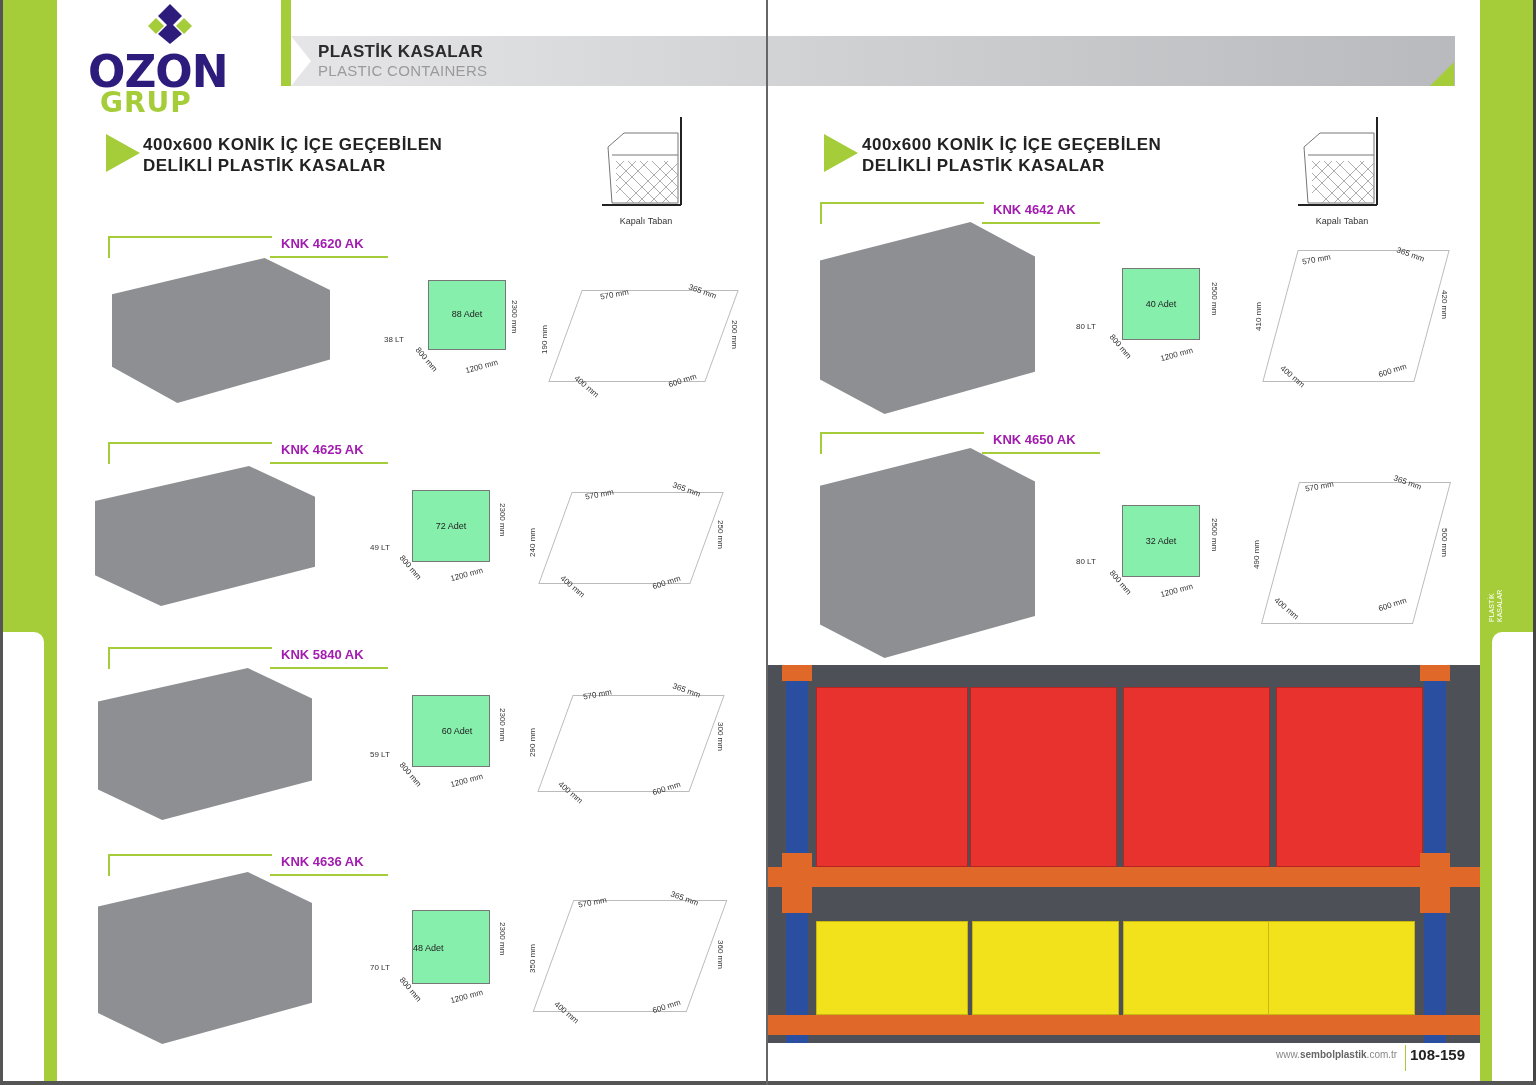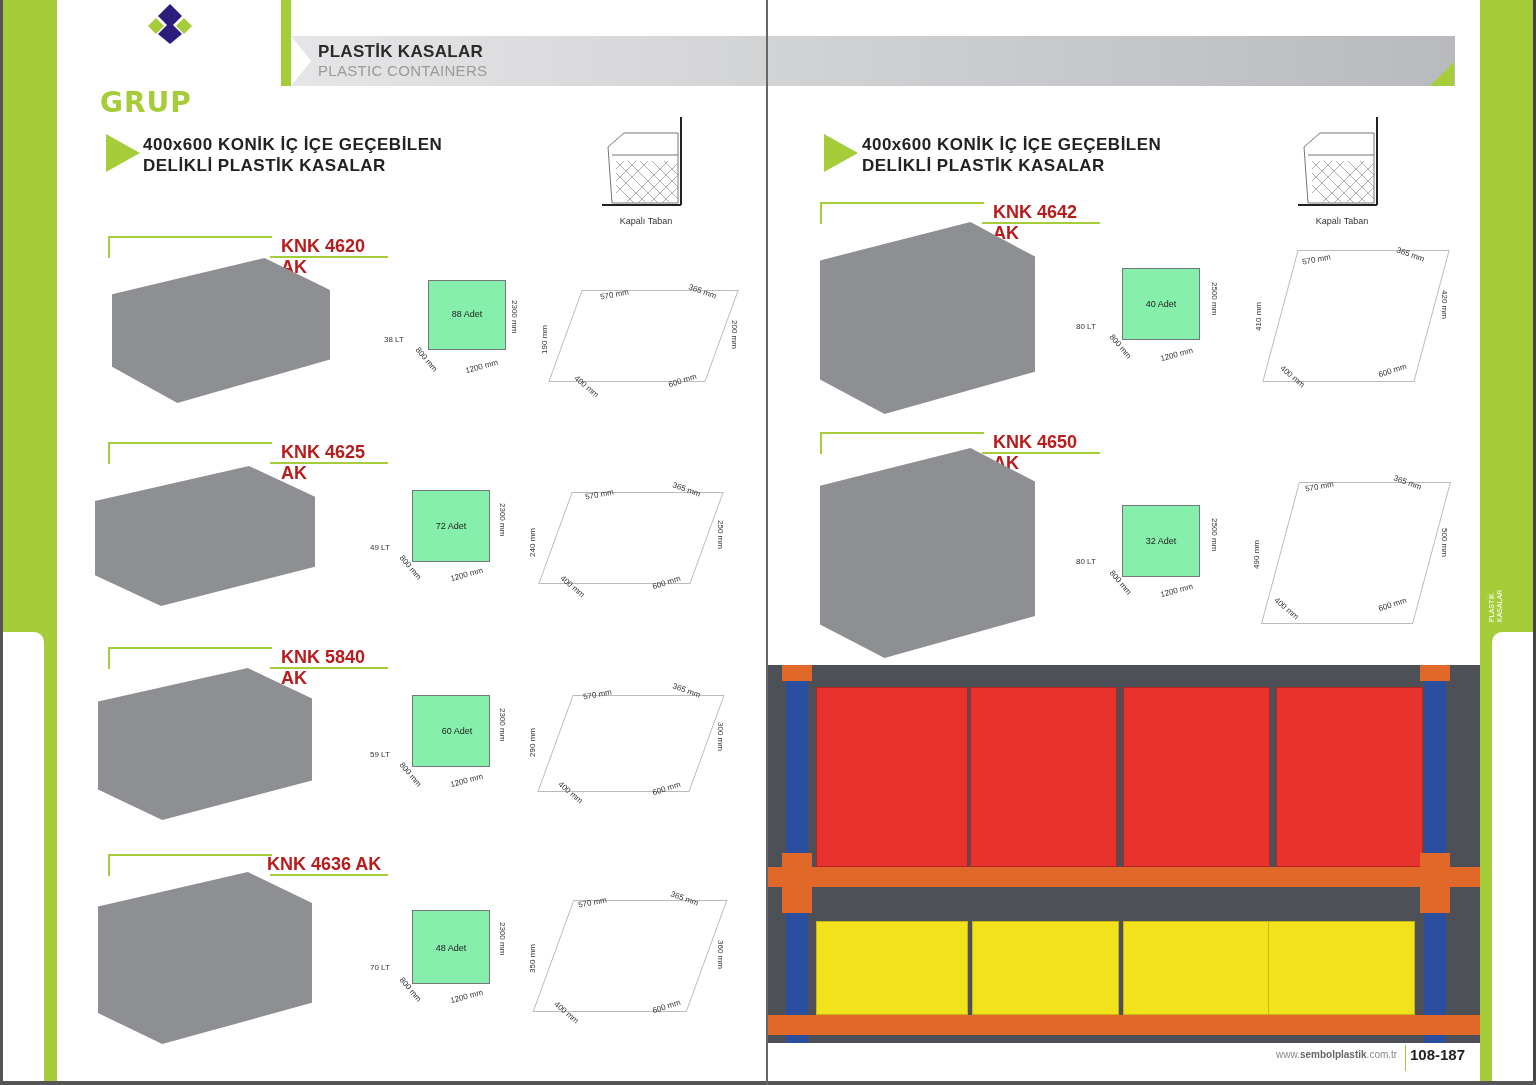--- a/index.html
+++ b/index.html
@@ -21,21 +21,21 @@
   .header-sub{left:318px;top:62px;font-size:15px;color:#9a9a9a;letter-spacing:0.3px;}
   .logo-box{left:80px;top:0;width:160px;height:118px;}
   .logo-ozon{position:absolute;left:8px;top:46px;font-size:44px;font-weight:bold;color:#2d1c7c;letter-spacing:-1px;font-family:"DejaVu Sans",sans-serif;}
   .logo-grup{position:absolute;left:20px;top:86px;font-size:28px;font-weight:bold;color:#a5cd39;letter-spacing:1px;font-family:"DejaVu Sans",sans-serif;}
   .logo-mark{position:absolute;left:62px;top:2px;width:56px;height:42px;}
   .section-arrow{width:0;height:0;border-top:19px solid transparent;border-bottom:19px solid transparent;border-left:34px solid #a5cd39;}
   .section-title{font-size:17px;font-weight:bold;color:#222;line-height:21px;letter-spacing:0.5px;}
   .kapali{width:100px;height:110px;}
   .kapali-label{font-size:9px;color:#333;text-align:center;width:100px;}
   .bracket{border:2px solid #a5cd39;border-bottom:none;border-right:none;height:20px;}
-  .model-label{font-size:18px;font-weight:bold;color:#b91c1c;}
+  .model-label{font-size:13px;font-weight:bold;color:#a21caf;}
   .crate-photo{background:#8d8f92;border-radius:4px;}
   .small-lbl{font-size:8px;color:#333;}
   .pallet-box{background:#86efac;border:1px solid #777;}
   .footer-url{left:1276px;top:1049px;font-size:10px;color:#888;}
   .footer-url b{color:#666;}
   .footer-sep{left:1405px;top:1045px;width:1px;height:26px;background:#a5cd39;}
   .page-num{left:1410px;top:1046px;font-size:15px;font-weight:bold;color:#222;}
   .side-label{left:1484px;top:590px;font-size:7px;color:#fff;transform:rotate(-90deg);transform-origin:left top;width:40px;line-height:8px;}
   .photo{left:768px;top:665px;width:712px;height:378px;background:#4d5157;overflow:hidden;}
 </style>
@@ -58,20 +58,21 @@
 <div class="abs header-sub">PLASTIC CONTAINERS</div>
 <div class="abs spine"></div>
 
 <div class="abs logo-box">
   <svg class="logo-mark" viewBox="0 0 56 42">
     <polygon points="28,2 40,14 28,26 16,14" fill="#2d1c7c"></polygon>
     <polygon points="14,16 22,24 14,32 6,24" fill="#a5cd39"></polygon>
     <polygon points="42,16 50,24 42,32 34,24" fill="#a5cd39"></polygon>
     <polygon points="28,20 40,32 28,42 16,32" fill="#2d1c7c"></polygon>
   </svg>
+  <div class="logo-ozon">OZON</div>
   <div class="logo-grup">GRUP</div>
 </div>
 
 <div class="abs section-arrow" style="left:106px;top:134px;"></div>
 <div class="abs section-title" style="left:143px;top:134px;">
   <div>400x600 KONİK İÇ İÇE GEÇEBİLEN</div>
   <div>DELİKLİ PLASTİK KASALAR</div>
 </div>
 <div class="abs" style="left:596px;top:110px;">
   <svg class="kapali" viewBox="0 0 100 100">
@@ -143,26 +144,26 @@
 <div class="abs small-lbl" style="left:583px;top:690px;transform:rotate(-10deg);">570 mm</div>
 <div class="abs small-lbl" style="left:672px;top:686px;transform:rotate(20deg);">365 mm</div>
 <div class="abs small-lbl" style="left:528px;top:728px;writing-mode:vertical-rl;transform:rotate(180deg);">290 mm</div>
 <div class="abs small-lbl" style="left:716px;top:722px;writing-mode:vertical-rl;">300 mm</div>
 <div class="abs small-lbl" style="left:556px;top:788px;transform:rotate(40deg);">400 mm</div>
 <div class="abs small-lbl" style="left:652px;top:784px;transform:rotate(-18deg);">600 mm</div>
 
 <div class="abs" style="left:108px;top:854px;width:282px;height:30px;">
   <div class="abs bracket" style="left:0;top:0;width:162px;"></div>
   <div class="abs" style="left:162px;top:20px;width:118px;height:2px;background:#a5cd39;"></div>
-  <div class="abs model-label" style="left:159px;top:0;">KNK 4636 AK</div>
+  <div class="abs model-label" style="left:173px;top:0;">KNK 4636 AK</div>
 </div>
 <div class="abs crate-photo" style="left:98px;top:872px;width:214px;height:172px;clip-path:polygon(0 20%,70% 0,100% 18%,100% 76%,30% 100%,0 82%);"></div>
 <div class="abs small-lbl" style="left:370px;top:963px;">70 LT</div>
 <div class="abs pallet-box" style="left:412px;top:910px;width:76px;height:72px;">
-  <div style="text-align:center;font-size:9px;margin-top:32px;">48 Adet</div>
+  <div style="font-size:9px;margin-top:32px;">48 Adet</div>
 </div>
 <div class="abs small-lbl" style="left:498px;top:922px;writing-mode:vertical-rl;">2300 mm</div>
 <div class="abs small-lbl" style="left:450px;top:992px;transform:rotate(-15deg);">1200 mm</div>
 <div class="abs small-lbl" style="left:396px;top:985px;transform:rotate(50deg);">800 mm</div>
 <div class="abs" style="left:553px;top:900px;width:152px;height:110px;border:1px solid #bbb;transform:skewX(-20deg);"></div>
 <div class="abs small-lbl" style="left:578px;top:898px;transform:rotate(-10deg);">570 mm</div>
 <div class="abs small-lbl" style="left:670px;top:894px;transform:rotate(20deg);">365 mm</div>
 <div class="abs small-lbl" style="left:528px;top:944px;writing-mode:vertical-rl;transform:rotate(180deg);">350 mm</div>
 <div class="abs small-lbl" style="left:716px;top:940px;writing-mode:vertical-rl;">360 mm</div>
 <div class="abs small-lbl" style="left:552px;top:1008px;transform:rotate(40deg);">400 mm</div>
@@ -249,13 +250,13 @@
   <div class="abs" style="left:14px;top:188px;width:30px;height:60px;background:#e0692a;"></div>
   <div class="abs" style="left:652px;top:188px;width:30px;height:60px;background:#e0692a;"></div>
   <div class="abs" style="left:14px;top:0;width:30px;height:16px;background:#e0692a;"></div>
   <div class="abs" style="left:652px;top:0;width:30px;height:16px;background:#e0692a;"></div>
 </div>
 
 <div class="abs footer-url">
   <span>www.</span><b>sembolplastik</b><span>.com.tr</span>
 </div>
 <div class="abs footer-sep"></div>
-<div class="abs page-num">108-187</div>
+<div class="abs page-num">108-159</div>
 
 </body></html>

